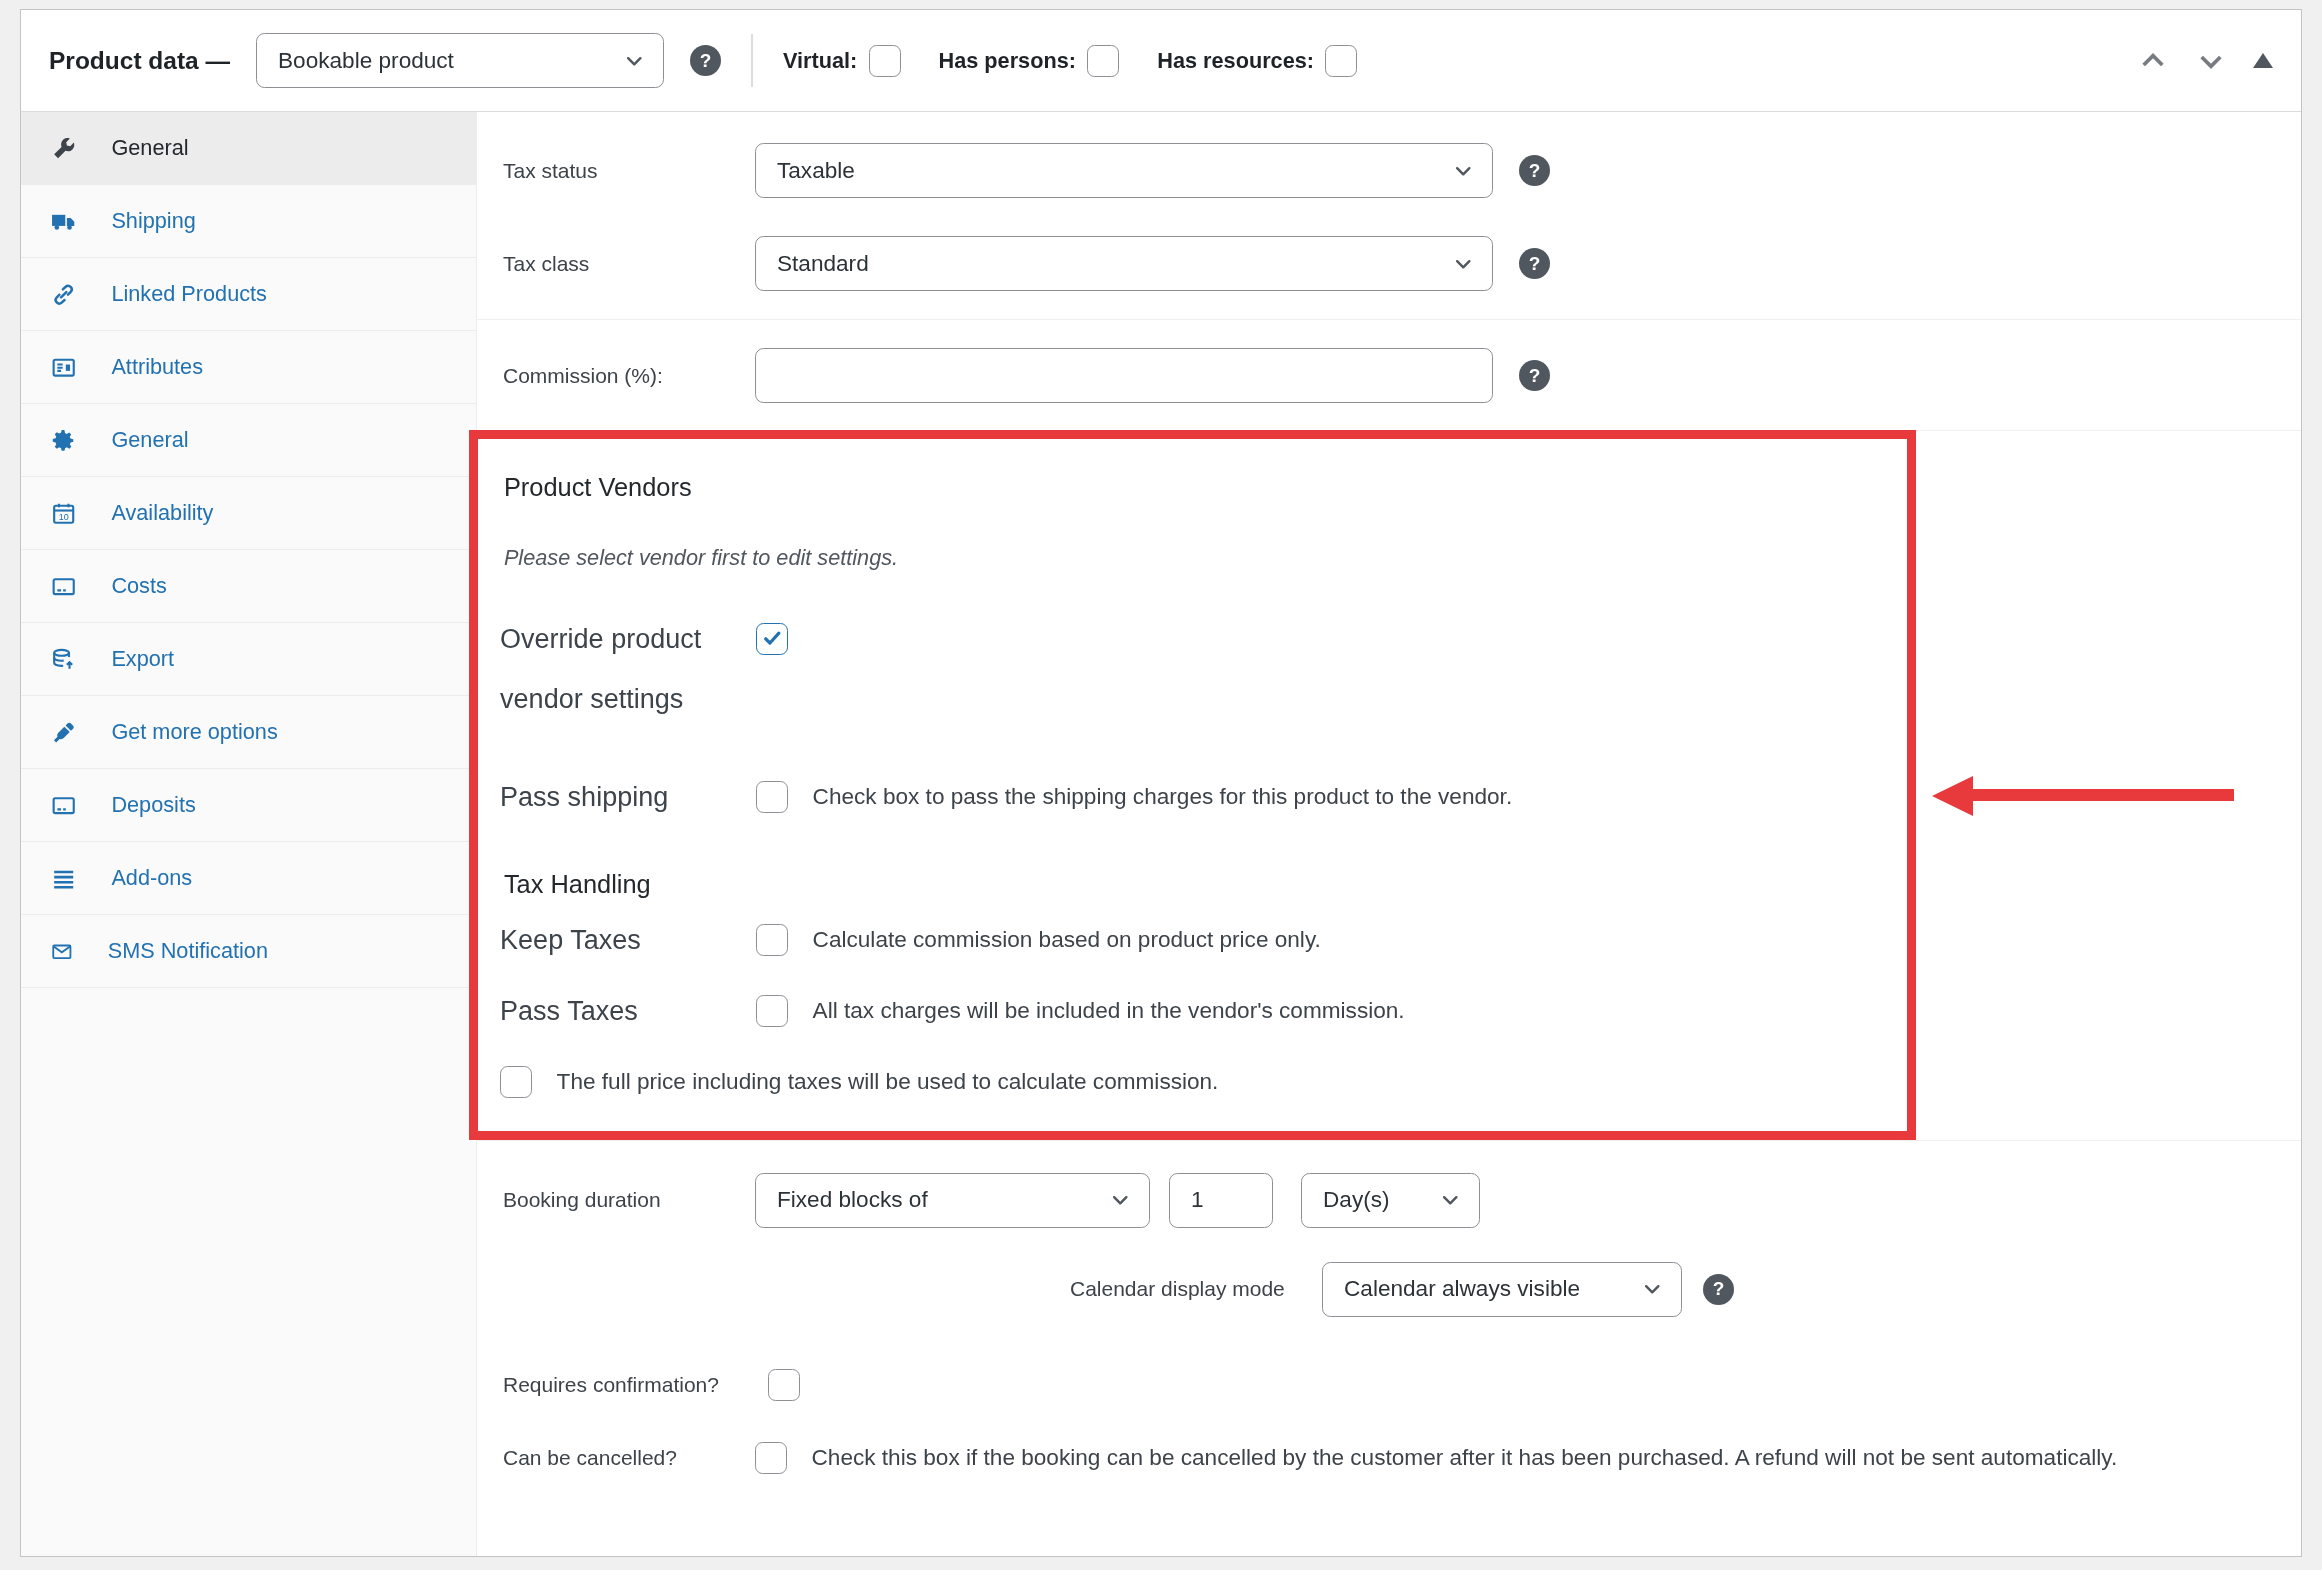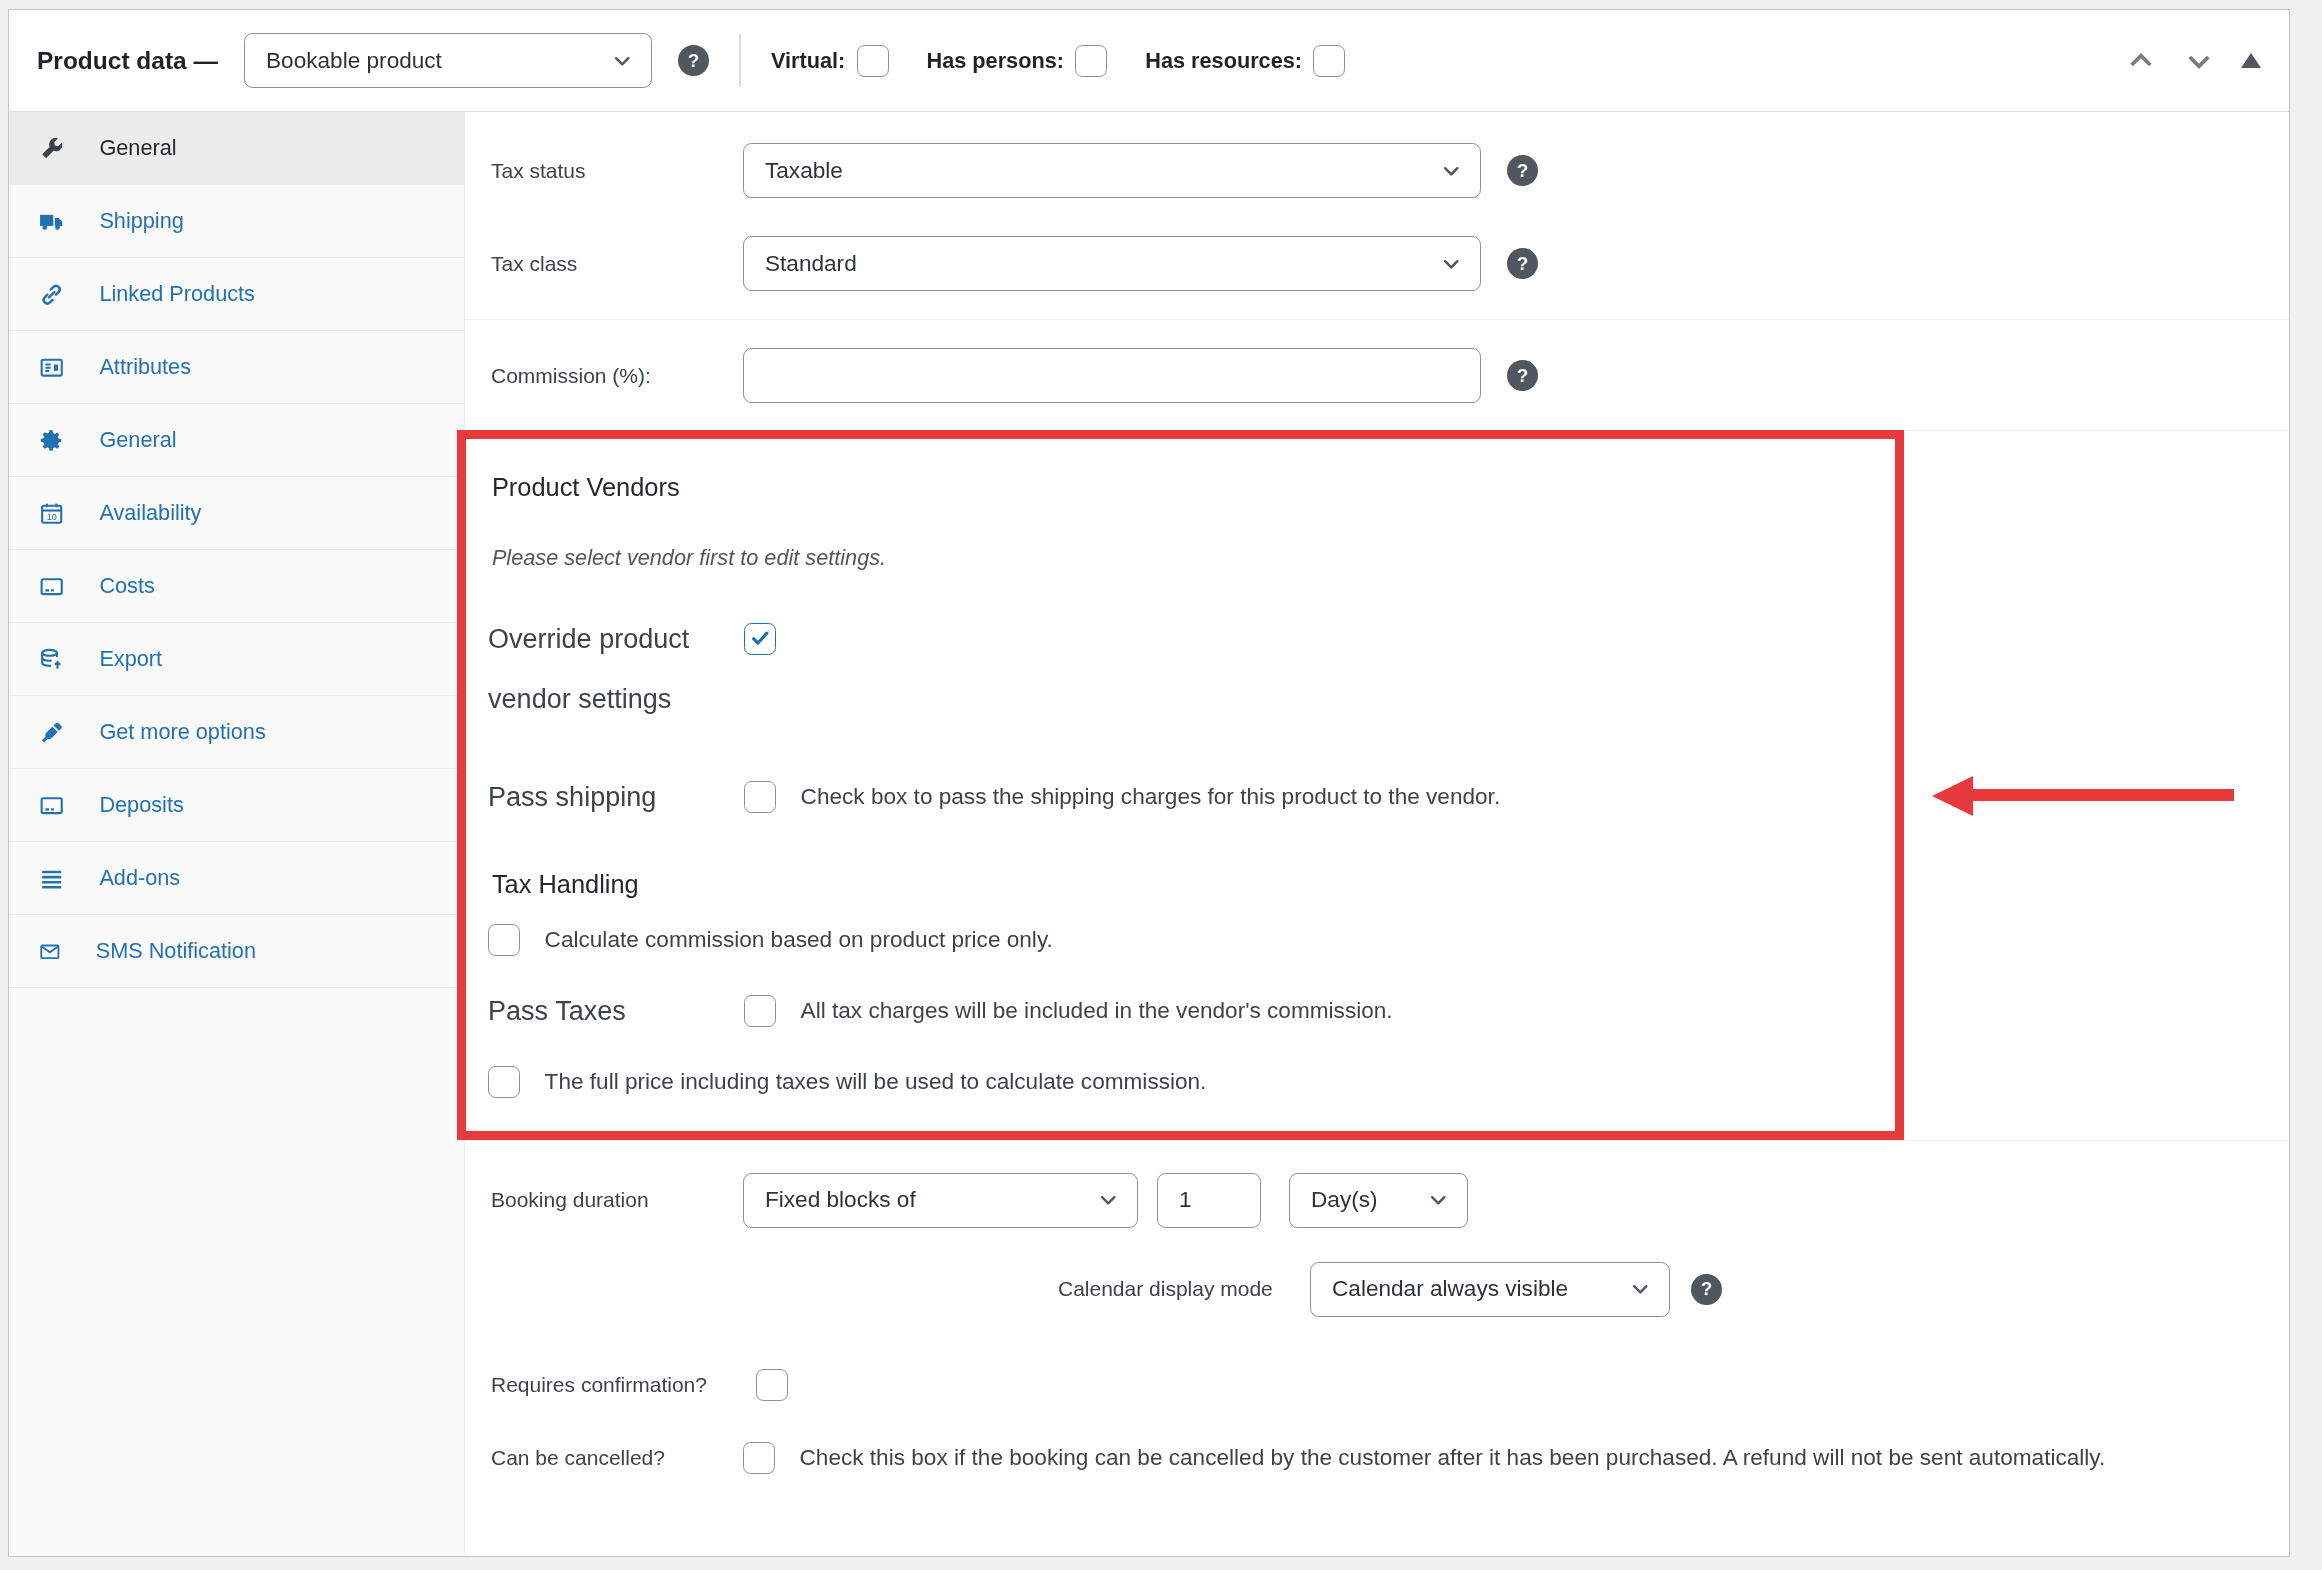--- a/index.html
+++ b/index.html
@@ -2,21 +2,21 @@
 <html style="font-size:15px"><head>
 <meta charset="utf-8">
 <style>
   html,body{margin:0;padding:0;}
   body{
     width:2322px;height:1571px;position:relative;overflow:hidden;
     background:#f0f0f1;color:#3c434a;
     font-family:"Liberation Sans","DejaVu Sans",sans-serif;
   }
   .metabox{
-    position:absolute;left:8px;top:9.4px;width:2282px;height:1548px;
+    position:absolute;left:20px;top:9.4px;width:2282px;height:1548px;
     background:#fff;border:1.9px solid #c3c4c7;box-sizing:border-box;
   }
   
   .topbar{height:102px;display:flex;align-items:center;padding:0 28px;border-bottom:1.9px solid #dcdcde;box-sizing:border-box;}
   .title{font-size:24.5px;font-weight:bold;color:#1d2327;white-space:nowrap;}
   .select{
     display:flex;align-items:center;justify-content:space-between;
     height:55px;border:1.9px solid #8c8f94;border-radius:8.5px;background:#fff;
     padding:0 17px 0 21px;font-size:22.6px;color:#2c3338;box-sizing:border-box;cursor:pointer;
   }
@@ -280,20 +280,21 @@
 
           <div class="vrow">
             <span class="lbl">Pass shipping</span>
             <span class="cb"></span>
             <span class="desc">Check box to pass the shipping charges for this product to the vendor.</span>
           </div>
 
           <div class="vhead2">Tax Handling</div>
 
           <div class="vrow tight">
+            <span class="lbl">Keep Taxes</span>
             <span class="cb"></span>
             <span class="desc">Calculate commission based on product price only.</span>
           </div>
 
           <div class="vrow tight">
             <span class="lbl">Pass Taxes</span>
             <span class="cb"></span>
             <span class="desc">All tax charges will be included in the vendor's commission.</span>
           </div>
 

